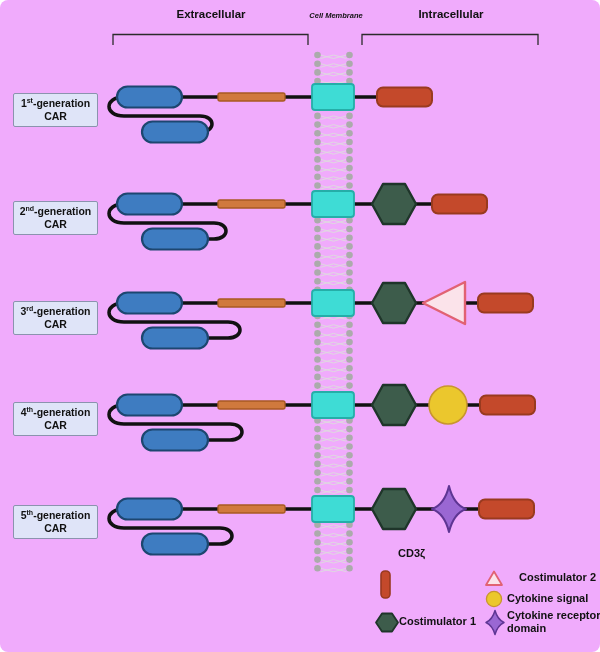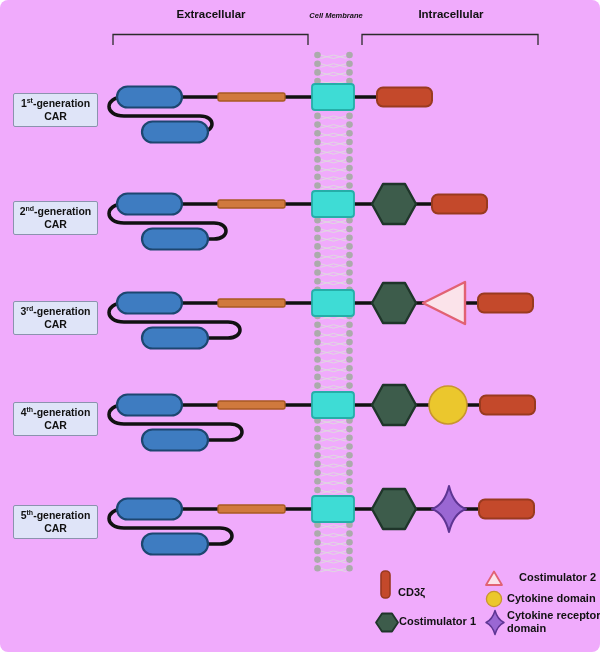--- a/index.html
+++ b/index.html
@@ -10,21 +10,21 @@
   .hdr-main{font-size:11.5px;}
   .hdr-small{font-size:7.5px;font-style:italic;}
   .row-label{position:absolute;left:13px;width:85px;height:34px;box-sizing:border-box;
              background:var(--label_box_fill);border:1.5px solid var(--label_box_border);
              border-radius:2px;display:flex;flex-direction:column;align-items:center;
              justify-content:center;font-weight:bold;font-size:10.5px;line-height:13px;}
   .row-label sup{font-size:7px;line-height:0;vertical-align:super;}
   .rl0{top:93px}.rl1{top:201px}.rl2{top:301px}.rl3{top:402px}.rl4{top:505px}
   .licon{position:absolute;}
   .legend-label{position:absolute;font-weight:bold;font-size:11px;line-height:13px;color:#111;}
-  .ll-cd3z{left:398px;top:586px;}
+  .ll-cd3z{left:398px;top:547px;}
   .ll-costim1{left:399px;top:615px;text-align:center;}
   .ll-costim2{left:519px;top:571px;}
   .ll-signal{left:507px;top:592px;}
   .ll-receptor{left:507px;top:609px;width:96px;}
 </style>
 </head>
 <body>
 
 <div class="stage">
 
@@ -488,20 +488,20 @@
   <div class="legend-label ll-costim1">Costimulator 1</div>
 
   <svg class="licon" style="left:484px;top:569px" width="20" height="19">
     <polygon points="10,2.5 18,16 2,16" style="fill:var(--costim2_fill);stroke:var(--costim2_stroke);stroke-width:1.8;stroke-linejoin:round"></polygon>
   </svg>
   <div class="legend-label ll-costim2">Costimulator 2</div>
 
   <svg class="licon" style="left:485px;top:590px" width="18" height="18">
     <circle cx="9" cy="9" r="7.6" style="fill:var(--cytokine_signal_fill);stroke:var(--cytokine_signal_stroke);stroke-width:1.3"></circle>
   </svg>
-  <div class="legend-label ll-signal">Cytokine domain</div>
+  <div class="legend-label ll-signal">Cytokine signal</div>
 
   <svg class="licon" style="left:484px;top:609px" width="22" height="27">
     <path d="M11 1.5 Q13.5 10.5 20 13.5 Q13.5 16.5 11 25.5 Q8.5 16.5 2 13.5 Q8.5 10.5 11 1.5 Z" style="fill:var(--cytokine_receptor_fill);stroke:var(--cytokine_receptor_stroke);stroke-width:1.5;stroke-linejoin:round"></path>
   </svg>
   <div class="legend-label ll-receptor">Cytokine receptor domain</div>
 
 </div>
 
 </body></html>

